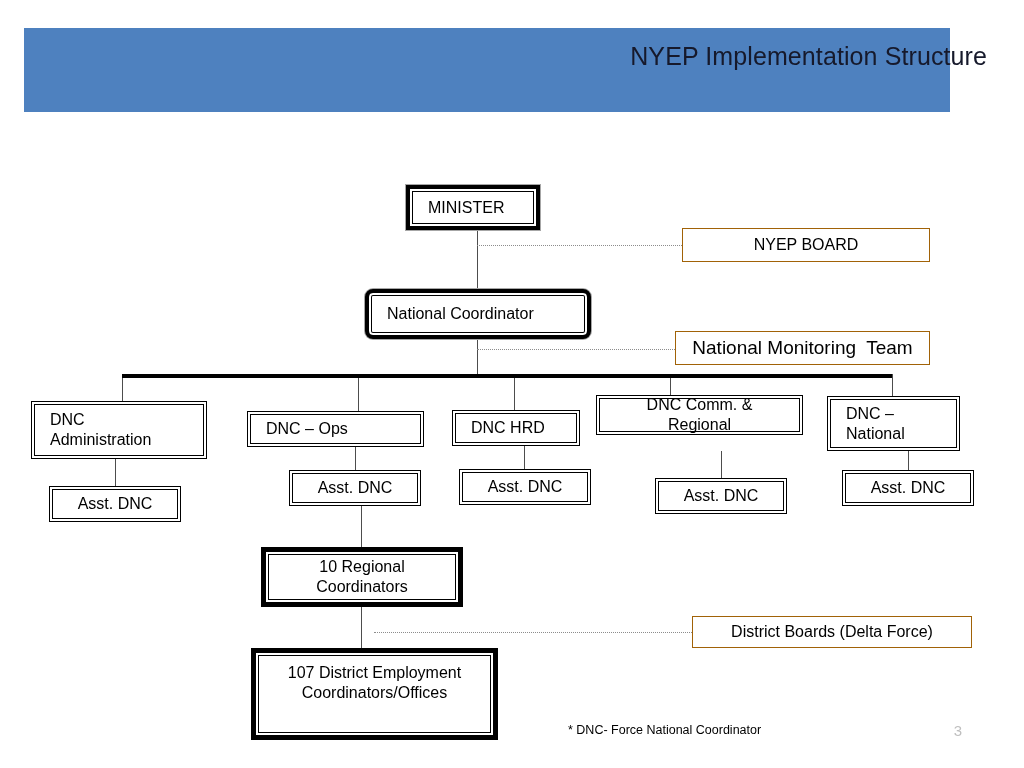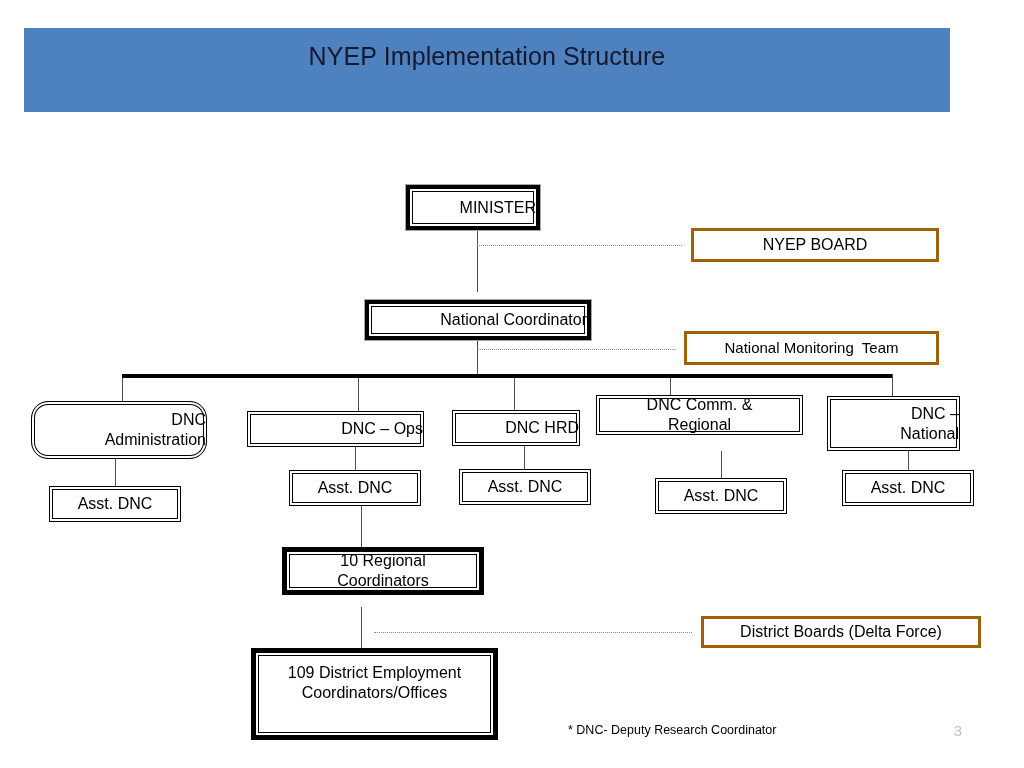--- a/index.html
+++ b/index.html
@@ -28,25 +28,26 @@
     width: 926px;
     height: 84px;
     background: #4e81bf;
     box-sizing: border-box;
   }
   .title-text {
     position: absolute;
     left: 0;
     top: 12px;
     width: 926px;
-    text-align: center;
+    text-align: right;
     font-size: 25px;
     line-height: 32px;
     color: #16192b;
     letter-spacing: 0.1px;
+    padding-left: 37px;
   }
 
   
   .node {
     position: absolute;
     box-sizing: border-box;
     background: #ffffff;
     color: #000000;
     font-size: 16px;
     line-height: 20px;
@@ -67,27 +68,26 @@
     box-shadow: inset 0 0 0 2px #ffffff, inset 0 0 0 3px #000000,
                 0 0 0 1px #a6a6a6;
   }
   
   .frame-heavy-plain {
     border: 5px solid #000;
     box-shadow: inset 0 0 0 2px #ffffff, inset 0 0 0 3px #000000;
   }
   
   .frame-light {
-    border: 3px solid #a16207;
-    margin-left: 9px;
+    border: 1px solid #a16207;
   }
 
   .ta-center { text-align: center; }
   .ta-left   { text-align: left; }
-  .pad-l     { padding-left: 28px; text-align: right; }
+  .pad-l     { padding-left: 18px; }
   .pad-lr    { padding-left: 8px; padding-right: 8px; }
   .align-top { align-items: flex-start; padding-top: 10px; }
 
   
   .vline {
     position: absolute;
     width: 1px;
     background: #4d4d4d;
     z-index: 1;
   }
@@ -163,29 +163,29 @@
   <div class="dotline" style="left:374px; top:632px; width:318px;"></div>
 
   <div class="node frame-heavy ta-left pad-l" style="left:406px; top:185px; width:134px; height:45px;">
     <span class="lbl">MINISTER</span>
   </div>
 
   <div class="node frame-light ta-center pad-lr" style="left:682px; top:228px; width:248px; height:34px;">
     <span class="lbl">NYEP BOARD</span>
   </div>
 
-  <div class="node frame-heavy ta-left pad-l" style="left:365px; top:300px; width:226px; height:40px;">
+  <div class="node frame-heavy ta-left pad-l" style="left:365px; top:289px; width:226px; height:50px;border-radius:8px;">
     <span class="lbl">National Coordinator</span>
   </div>
 
-  <div class="node frame-light ta-center pad-lr" style="left:675px; top:331px; width:255px; height:34px; font-size:15px;">
+  <div class="node frame-light ta-center pad-lr" style="left:675px; top:331px; width:255px; height:34px; font-size:19px;">
     <span class="lbl" style="white-space:pre;">National Monitoring  Team</span>
   </div>
 
-  <div class="node frame-double ta-left pad-l" style="left:31px; top:401px; width:176px; height:58px;border-radius:17px;">
+  <div class="node frame-double ta-left pad-l" style="left:31px; top:401px; width:176px; height:58px;">
     <span class="lbl">
       <span>DNC</span><br>
       <span>Administration</span>
     </span>
   </div>
 
   <div class="node frame-double ta-left pad-l" style="left:247px; top:411px; width:177px; height:36px;">
     <span class="lbl">DNC – Ops</span>
   </div>
 
@@ -220,34 +220,34 @@
   </div>
 
   <div class="node frame-double ta-center pad-lr" style="left:655px; top:478px; width:132px; height:36px;">
     <span class="lbl">Asst. DNC</span>
   </div>
 
   <div class="node frame-double ta-center pad-lr" style="left:842px; top:470px; width:132px; height:36px;">
     <span class="lbl">Asst. DNC</span>
   </div>
 
-  <div class="node frame-heavy-plain ta-center pad-lr" style="left:261px; top:547px; width:202px; height:48px;margin-left:21px;">
+  <div class="node frame-heavy-plain ta-center pad-lr" style="left:261px; top:547px; width:202px; height:60px;">
     <span class="lbl">
       <span>10 Regional</span><br>
       <span>Coordinators</span>
     </span>
   </div>
 
   <div class="node frame-light ta-center pad-lr" style="left:692px; top:616px; width:280px; height:32px;">
     <span class="lbl">District Boards (Delta Force)</span>
   </div>
 
   <div class="node frame-heavy-plain ta-center pad-lr align-top" style="left:251px; top:648px; width:247px; height:92px;">
     <span class="lbl">
-      <span>109 District Employment</span><br>
+      <span>107 District Employment</span><br>
       <span>Coordinators/Offices</span>
     </span>
   </div>
 
-  <div class="footnote">* DNC- Deputy Research Coordinator</div>
+  <div class="footnote">* DNC- Force National Coordinator</div>
   <div class="pagenum">3</div>
 
 </div>
 
 </body></html>

